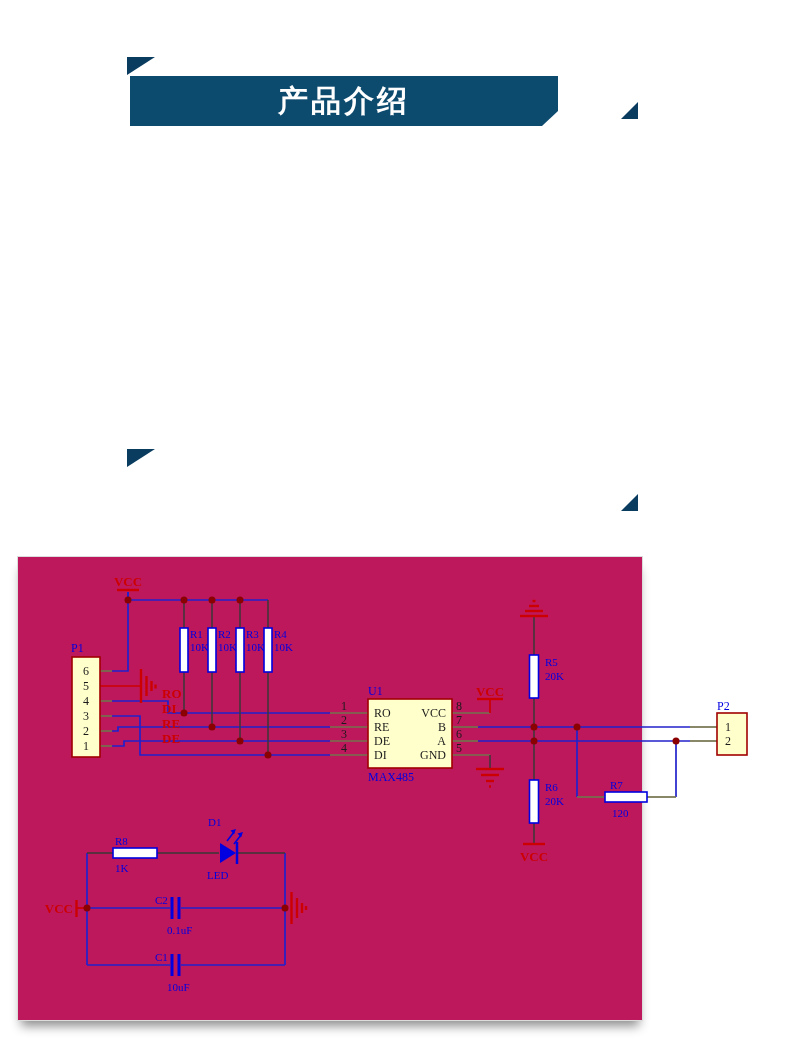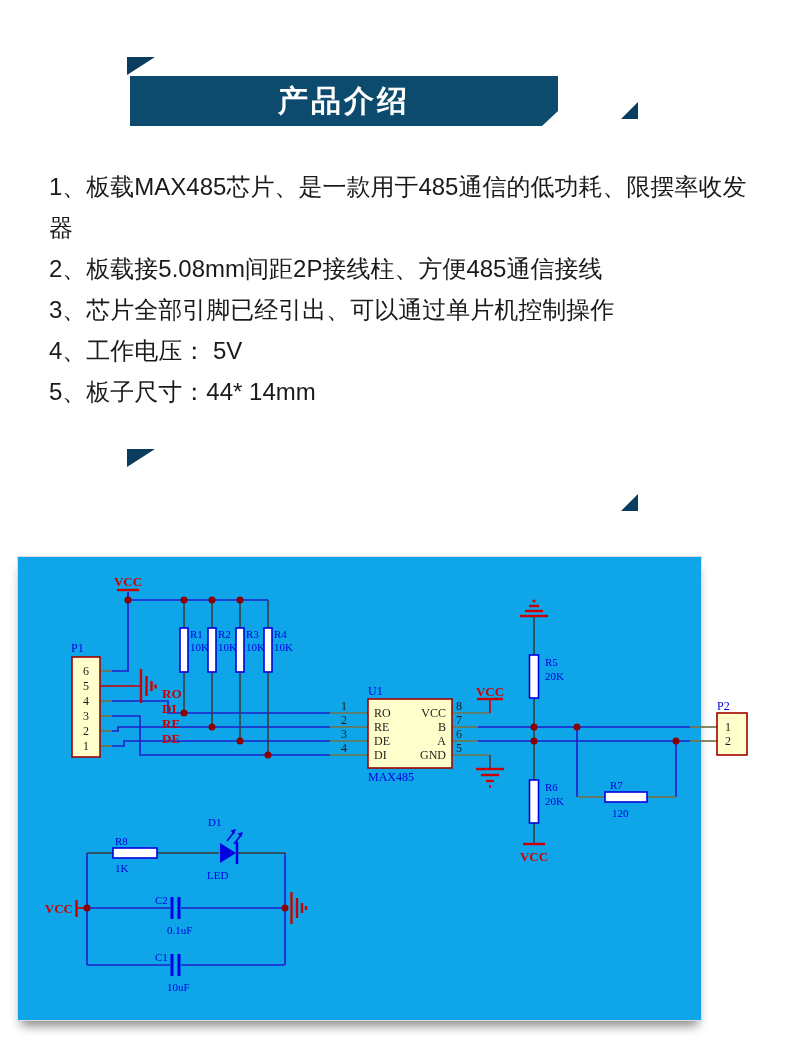--- a/index.html
+++ b/index.html
@@ -35,22 +35,22 @@
   }
 
   
   .features {
     position:absolute; left:49px; top:166px; width:708px;
     font-size:24px; line-height:41px; color:#1A1A1A; font-weight:500;
   }
 
   
   .schematic-box {
-    position:absolute; left:17px; top:556px; width:685px; height:465px;
-    background:#0ea5e9; border:1px solid #DCDCDC; box-sizing:border-box;
+    position:absolute; left:17px; top:556px; width:626px; height:465px;
+    background:#be185d; border:1px solid #DCDCDC; box-sizing:border-box;
     box-shadow:0 9px 10px -4px rgba(0,0,0,0.45);
   }
   .schematic-box svg { display:block; }
 
   svg text { font-family:"Liberation Serif", serif; }
   .lbl-blue { fill:#0000E0; font-size:12px; }
   .lbl-blue-s { fill:#0000E0; font-size:11px; }
   .lbl-red  { fill:#CC0000; font-size:13px; font-weight:600; }
   .lbl-blk  { fill:#1A1A1A; font-size:12px; }
   .wire  { stroke:#2121CC; stroke-width:1.7; fill:none; }
@@ -69,27 +69,20 @@
 <div class="page">
 
   <div class="ribbon first">
     <div class="fold-tl"></div>
     <div class="ribbon-body">
       <span class="ribbon-title">产品介绍</span>
     </div>
     <div class="fold-br"></div>
   </div>
 
-  <div class="features">
-    <div>1、板载MAX485芯片、是一款用于485通信的低功耗、限摆率收发器</div>
-    <div>2、板载接5.08mm间距2P接线柱、方便485通信接线</div>
-    <div>3、芯片全部引脚已经引出、可以通过单片机控制操作</div>
-    <div>4、工作电压： 5V</div>
-    <div>5、板子尺寸：44* 14mm</div>
-  </div>
 
   <div class="ribbon second">
     <div class="fold-tl"></div>
     <div class="fold-br"></div>
   </div>
 
   <div class="schematic-box">
     <svg width="752" height="463" viewBox="18 557 752 463">
 
       <g class="wire">

